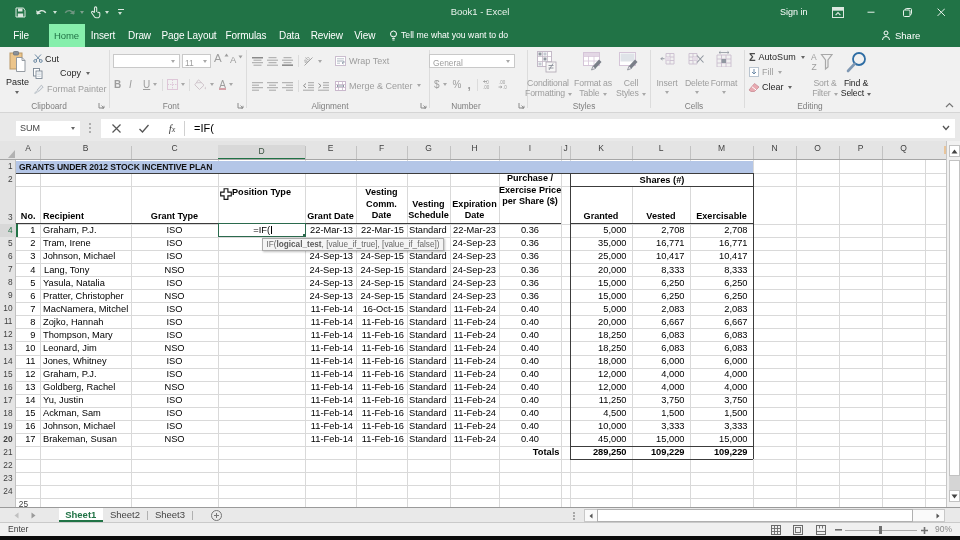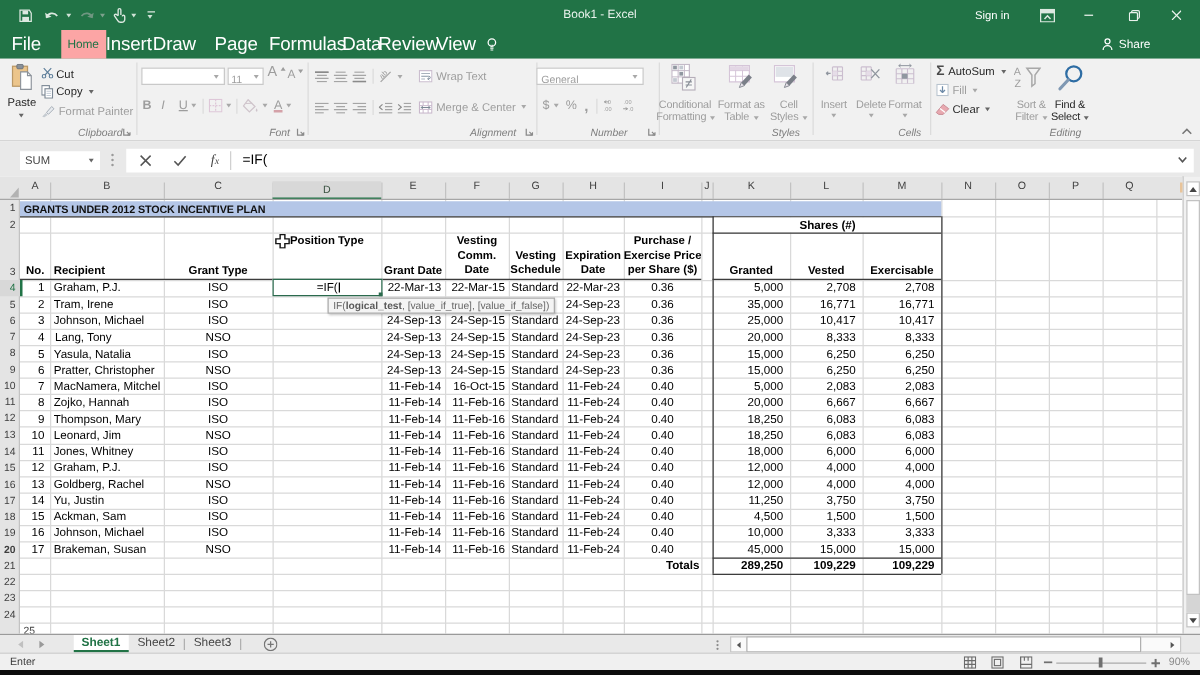--- a/index.html
+++ b/index.html
@@ -12,31 +12,31 @@
   #titlebar { position:absolute; left:0; top:0; width:960px; height:24px; background:#217346; }
   #window-title { position:absolute; left:0; right:0; top:0; height:24px; line-height:24px; text-align:center;
     color:#e9f2ec; font-size:9.5px; }
   .qat-btn { position:absolute; top:0; height:24px; display:flex; align-items:center; justify-content:center; }
   #signin { position:absolute; top:0; height:24px; line-height:24px; color:#fff; font-size:9px; }
   .dd-w { width:0; height:0; border-left:2.5px solid transparent; border-right:2.5px solid transparent; border-top:3px solid #cfe2d6; }
   .dd-w.dim { border-top-color:#7ea18d; }
 
   
   #tabrow { position:absolute; left:0; top:24px; width:960px; height:23px; background:#217346; }
-  .rtab { position:absolute; top:0; height:23px; line-height:23px; color:#fff; font-size:15px; letter-spacing:-0.1px; text-align:center; }
-  #active-tab { position:absolute; top:0; height:23px; background:#fca5a5; }
+  .rtab { position:absolute; top:0; height:23px; line-height:23px; color:#fff; font-size:10px; letter-spacing:-0.1px; text-align:center; }
+  #active-tab { position:absolute; top:0; height:23px; background:#86efac; }
   #active-tab span { display:block; line-height:23px; color:#217346; font-size:9.5px; letter-spacing:-0.1px; text-align:center; }
   #tellme { position:absolute; top:0; height:23px; line-height:23px; color:#fff; font-size:8.7px; }
   #share { position:absolute; top:0; height:23px; line-height:23px; color:#fff; font-size:9.5px; }
 
   
   #ribbon { position:absolute; left:0; top:47px; width:960px; height:66px; background:#f1f1f1; border-bottom:1px solid #d5d5d5; }
   .rgroup { position:absolute; top:0; height:65px; }
   .rgsep { position:absolute; top:3px; height:58px; width:1px; background:#dcdcdc; }
-  .rglabel { position:absolute; bottom:1px; width:100%; text-align:right; font-size:8.3px; color:#7e7e7e;font-style:italic; }
+  .rglabel { position:absolute; bottom:1px; width:100%; text-align:center; font-size:8.3px; color:#7e7e7e; }
   .rlaunch { position:absolute; bottom:3px; width:7px; height:7px; }
   .rlabel { font-size:9px; color:#262626; white-space:nowrap; }
   .rlabel.st { font-size:8.7px; letter-spacing:-0.15px; }
   .rlabel.dis { color:#9d9d9d; }
   .dd-g { width:0; height:0; border-left:2.5px solid transparent; border-right:2.5px solid transparent; border-top:3px solid #666; display:inline-block; }
   .dd-g.dis { border-top-color:#a8a8a8; }
   .combo { position:absolute; background:#fff; border:1px solid #c9c9c9; }
   .rrow { position:absolute; display:flex; align-items:center; }
 
   
@@ -165,20 +165,21 @@
         <div class="rtab" style="left: 286.85px; width: 80px;">Review</div>
         <div class="rtab" style="left: 324.8px; width: 80px;">View</div>
       </div>
     <div class="qat-btn" style="left:388px;width:10px;top:0;height:23px;">
       <svg width="9" height="12" viewBox="0 0 9 12">
         <circle cx="4.5" cy="4" r="3" fill="none" stroke="#fff" stroke-width="1"></circle>
         <path d="M3.2 8.5 h2.6 M3.4 10 h2.2" stroke="#fff" stroke-width="0.9"></path>
         <path d="M3.8 7 v-1.2 M5.2 7 v-1.2" stroke="#fff" stroke-width="0.8"></path>
       </svg>
     </div>
+    <div id="tellme" style="left:401px;">Tell me what you want to do</div>
     <div class="qat-btn" style="left:880px;width:12px;top:0;height:23px;">
       <svg width="10" height="11" viewBox="0 0 10 11">
         <circle cx="5" cy="3" r="2" fill="none" stroke="#fff" stroke-width="1"></circle>
         <path d="M1.5 10 a3.5 3.5 0 0 1 7 0" fill="none" stroke="#fff" stroke-width="1"></path>
       </svg>
     </div>
     <div id="share" style="left:895px;">Share</div>
   </div>
 
   <div id="ribbon">
@@ -201,21 +202,21 @@
           <circle cx="7.8" cy="7" r="1.4" fill="none" stroke="#5f7f9b" stroke-width="0.9"></circle>
         </svg>
         <span class="rlabel" style="margin-left:2px;">Cut</span>
       </div>
       <div class="rrow" style="left:33px;top:21px;height:10px;">
         <svg width="10" height="11" viewBox="0 0 10 11">
           <rect x="0.5" y="0.5" width="6" height="7.5" fill="#fff" stroke="#7b8794" stroke-width="0.9"></rect>
           <rect x="3" y="3" width="6" height="7.5" fill="#fff" stroke="#7b8794" stroke-width="0.9"></rect>
           <path d="M4.2 5 h3.6 M4.2 6.7 h3.6 M4.2 8.4 h3.6" stroke="#b9c4cf" stroke-width="0.7"></path>
         </svg>
-        <span class="rlabel" style="margin-left:2px;">Copy</span>
+        <span class="rlabel" style="margin-left:17px;">Copy</span>
         <span class="dd-g" style="margin-left:5px;"></span>
       </div>
       <div class="rrow" style="left:33px;top:37px;height:10px;">
         <svg width="11" height="10" viewBox="0 0 11 10">
           <path d="M0.8 9.2 L3.6 6.4 L5.1 7.9 L2.3 10 Z" fill="#c5cbd1"></path>
           <path d="M4.2 6 L8.3 1.2 L10.2 3 L5.8 7.4 Z" fill="#e7eaee" stroke="#a8b0b8" stroke-width="0.8"></path>
         </svg>
         <span class="rlabel dis" style="margin-left:3px;">Format Painter</span>
       </div>
       <div class="rglabel" style="left:0;width:98px;">Clipboard</div>
@@ -650,21 +651,21 @@
         <div>Date</div>
       </div>
       <div class="cell b" style="left: 407px; top: 45px; width: 43px; height: 36.8px; line-height: 11.5px; text-align: center; font-size: 9.1px; display: flex; flex-direction: column; justify-content: flex-end; padding-bottom: 1px;">
         <div>Vesting</div>
         <div>Schedule</div>
       </div>
       <div class="cell b" style="left: 450px; top: 45px; width: 49px; height: 36.8px; line-height: 11.5px; text-align: center; font-size: 9.1px; display: flex; flex-direction: column; justify-content: flex-end; padding-bottom: 1px;">
         <div>Expiration</div>
         <div>Date</div>
       </div>
-      <div class="cell b" style="left: 499px; top: 45px; width: 62px; height: 36.8px; line-height: 11.5px; text-align: center; font-size: 9.1px; display: flex; flex-direction: column; justify-content: flex-end; padding-bottom: 1px;">
+      <div class="cell b" style="left: 499px; top: 31px; width: 62px; height: 36.8px; line-height: 11.5px; text-align: center; font-size: 9.1px; display: flex; flex-direction: column; justify-content: flex-end; padding-bottom: 1px;">
         <div>Purchase /</div>
         <div>Exercise Price</div>
         <div>per Share ($)</div>
       </div>
       <div class="cell b" style="left: 570px; top: 45px; width: 62px; height: 36.8px; line-height: 12px; text-align: center; font-size: 9.1px; display: flex; flex-direction: column; justify-content: flex-end; padding-bottom: 1px;">
         <div>Granted</div>
       </div>
       <div class="cell b" style="left: 632px; top: 45px; width: 58px; height: 36.8px; line-height: 12px; text-align: center; font-size: 9.1px; display: flex; flex-direction: column; justify-content: flex-end; padding-bottom: 1px;">
         <div>Vested</div>
       </div>

